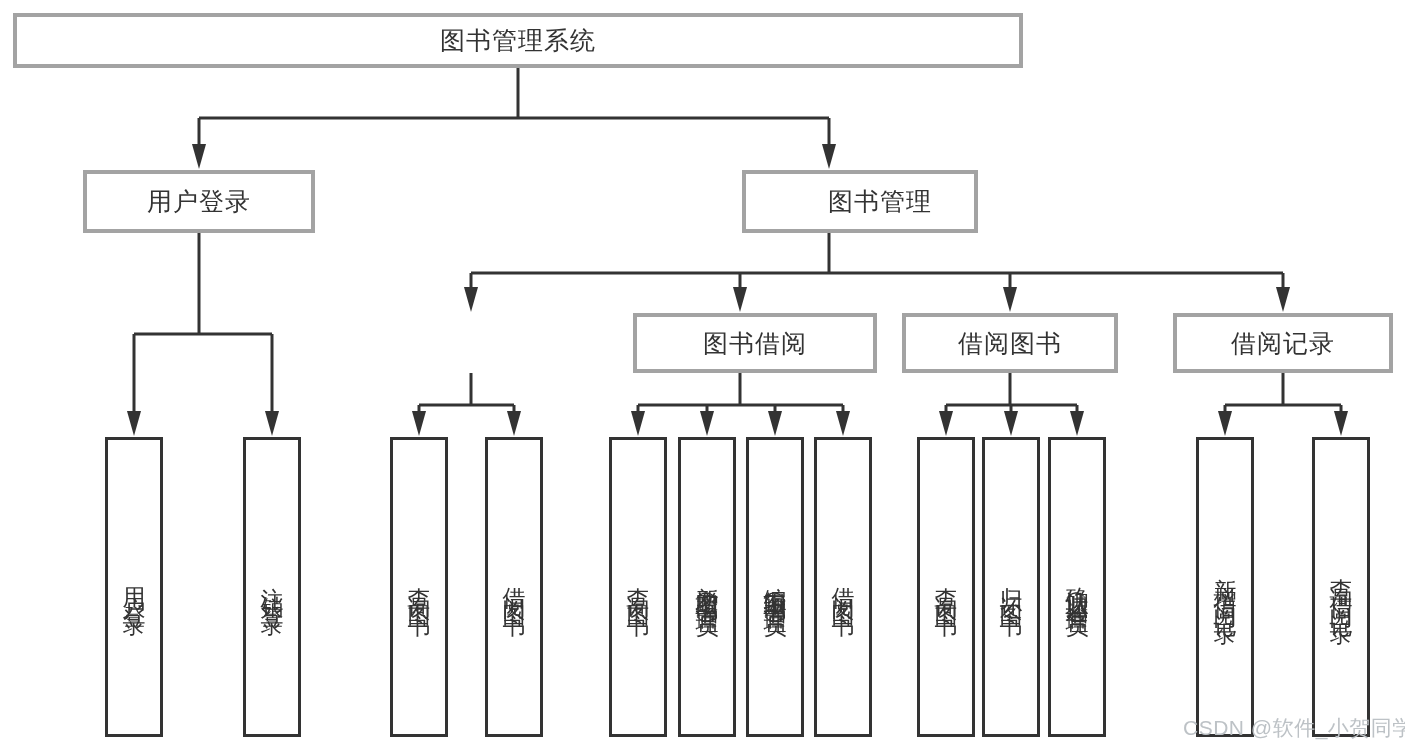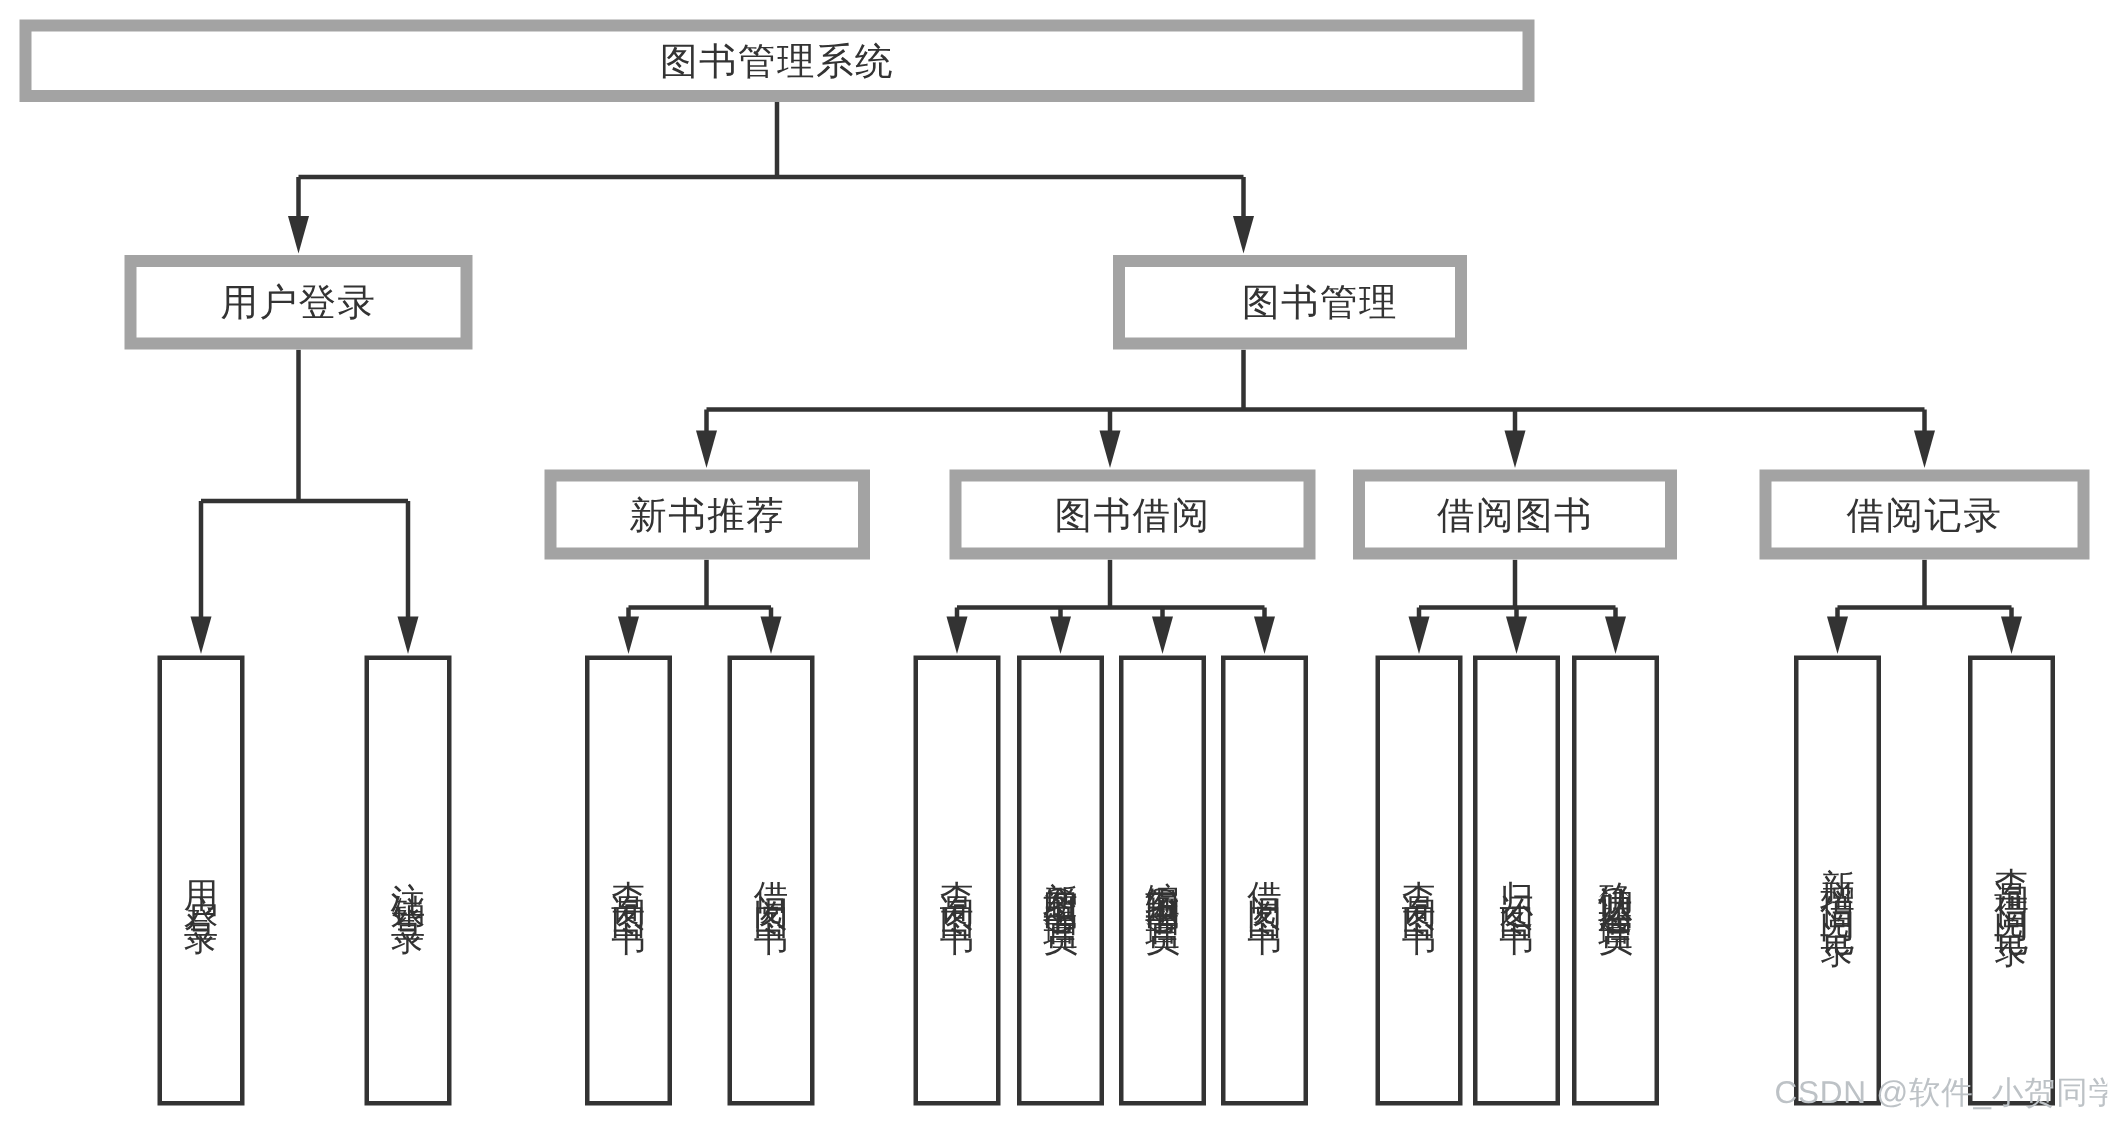--- a/index.html
+++ b/index.html
@@ -14,21 +14,21 @@
   }
   #connectors {
     position: absolute;
     left: 0; top: 0;
     width: 1405px; height: 747px;
     pointer-events: none;
   }
   .box {
     position: absolute;
     box-sizing: border-box;
-    border: 8px solid #a3a3a3;
+    border: 4px solid #a3a3a3;
     background: #ffffff;
     display: flex;
     align-items: center;
     justify-content: center;
     font-size: 25px;
     letter-spacing: 1px;
     color: #333333;
   }
   .leaf {
     position: absolute;
@@ -130,23 +130,20 @@
     <span>图书管理系统</span>
   </div>
 
   <div class="box" style="left:83px; top:170px; width:232px; height:63px;">
     <span>用户登录</span>
   </div>
   <div class="box" style="left:742px; top:170px; width:236px; height:63px;padding-left:40px;">
     <span>图书管理</span>
   </div>
 
-  <div class="box" style="left:363px; top:313px; width:217px; height:60px;">
-    <span>新书推荐</span>
-  </div>
   <div class="box" style="left:633px; top:313px; width:244px; height:60px;">
     <span>图书借阅</span>
   </div>
   <div class="box" style="left:902px; top:313px; width:216px; height:60px;">
     <span>借阅图书</span>
   </div>
   <div class="box" style="left:1173px; top:313px; width:220px; height:60px;">
     <span>借阅记录</span>
   </div>
 

